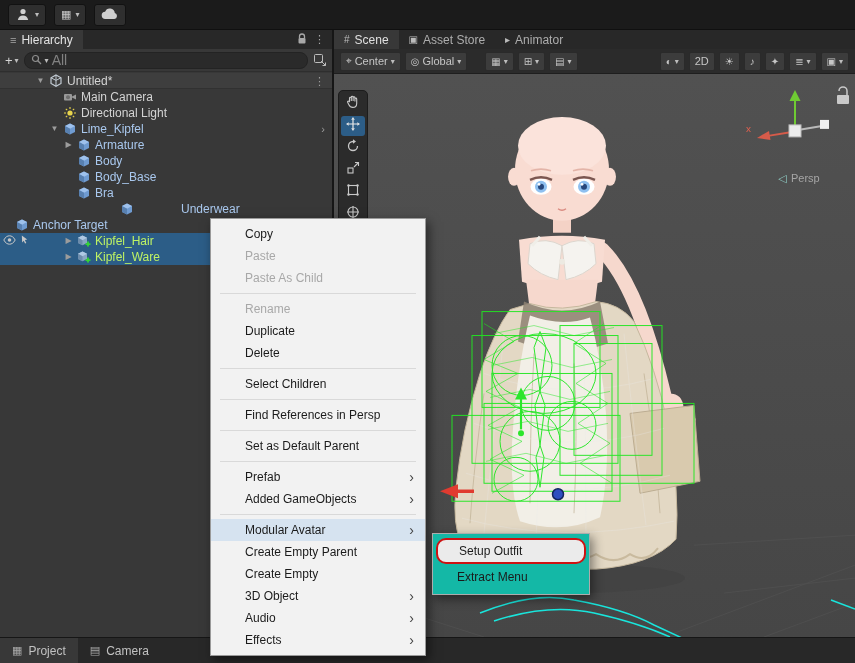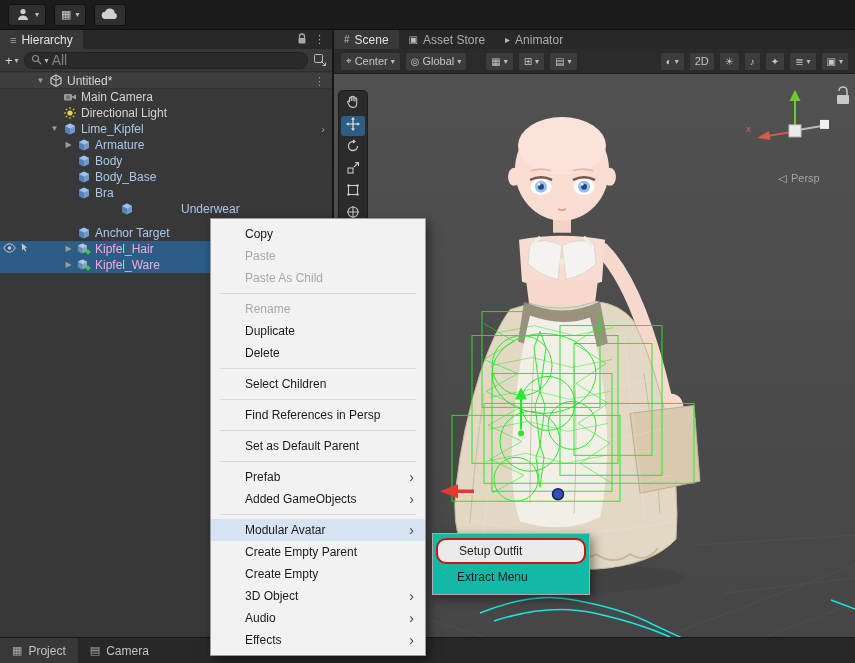--- a/index.html
+++ b/index.html
@@ -31,21 +31,21 @@
   .picker{display:flex;align-items:center}
 
   .tree{flex:1;position:relative;padding-top:1px;font-size:12px;color:#D4D4D4;overflow:hidden}
   .row{height:16px;display:flex;align-items:center;position:relative;box-sizing:border-box}
   .row.scene-row{background:#3E3E3E;border-bottom:1px solid #313131}
   .row.selected{background:#2C5D87;color:#fff}
   .tri{width:13px;flex:none;text-align:center;font-size:8px;color:#9C9C9C;line-height:16px}
   .ico{width:17px;height:14px;flex:none;display:flex;align-items:center;justify-content:center}
   .lbl{margin-left:3px;white-space:nowrap}
   .lbl.prefab{color:#A9C8EE}
-  .row.selected .lbl{color:#f9a8d4}
+  .row.selected .lbl{color:#bef264}
   .gutter{position:absolute;left:3px;top:0;height:16px;display:flex;align-items:center;gap:4px}
   .trail{position:absolute;right:7px;top:0;line-height:16px;color:#9C9C9C;font-size:11px}
 
   
   .ctx{position:absolute;left:210px;top:218px;width:216px;background:#F2F2F2;border:1px solid #9A9A9A;
        box-shadow:3px 4px 10px rgba(0,0,0,.5);padding:4px 0;box-sizing:border-box;z-index:30}
   .ctx-item{height:22px;line-height:22px;padding-left:34px;font-size:12px;color:#1B1B1B;position:relative}
   .ctx-item.disabled{color:#A8A8A8}
   .ctx-item.highlight{background:#D6E3F0}
   .arr{position:absolute;right:11px;top:0;font-size:14px;color:#444}
@@ -239,21 +239,21 @@
             <span class="tri"></span>
             <span class="ico">
               <svg width="14" height="14" viewBox="0 0 14 14">
                 <path d="M7 1.5l5 2.6v5.8L7 12.5 2 9.9V4.1z" fill="#6F9BD1"></path>
                 <path d="M7 1.5l5 2.6L7 6.8 2 4.1z" fill="#9EC1EC"></path>
                 <path d="M7 6.8v5.7L2 9.9V4.1z" fill="#5880B0"></path>
               </svg>
             </span>
             <span class="lbl prefab">Underwear</span>
           </div>
-          <div class="row" style="padding-left: 62px; margin-top: 8px;">
+          <div class="row" style="">
             <span class="tri"></span>
             <span class="ico">
               <svg width="14" height="14" viewBox="0 0 14 14">
                 <path d="M7 1.5l5 2.6v5.8L7 12.5 2 9.9V4.1z" fill="#6F9BD1"></path>
                 <path d="M7 1.5l5 2.6L7 6.8 2 4.1z" fill="#9EC1EC"></path>
                 <path d="M7 6.8v5.7L2 9.9V4.1z" fill="#5880B0"></path>
               </svg>
             </span>
             <span class="lbl prefab">Anchor Target</span>
           </div>

